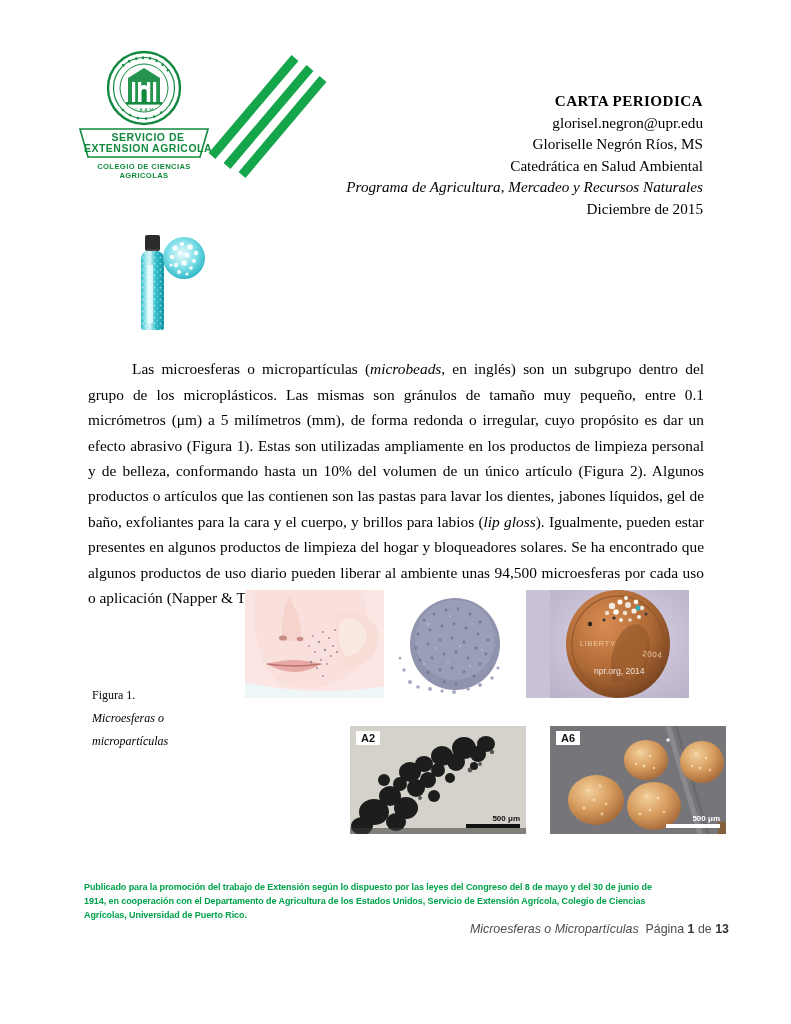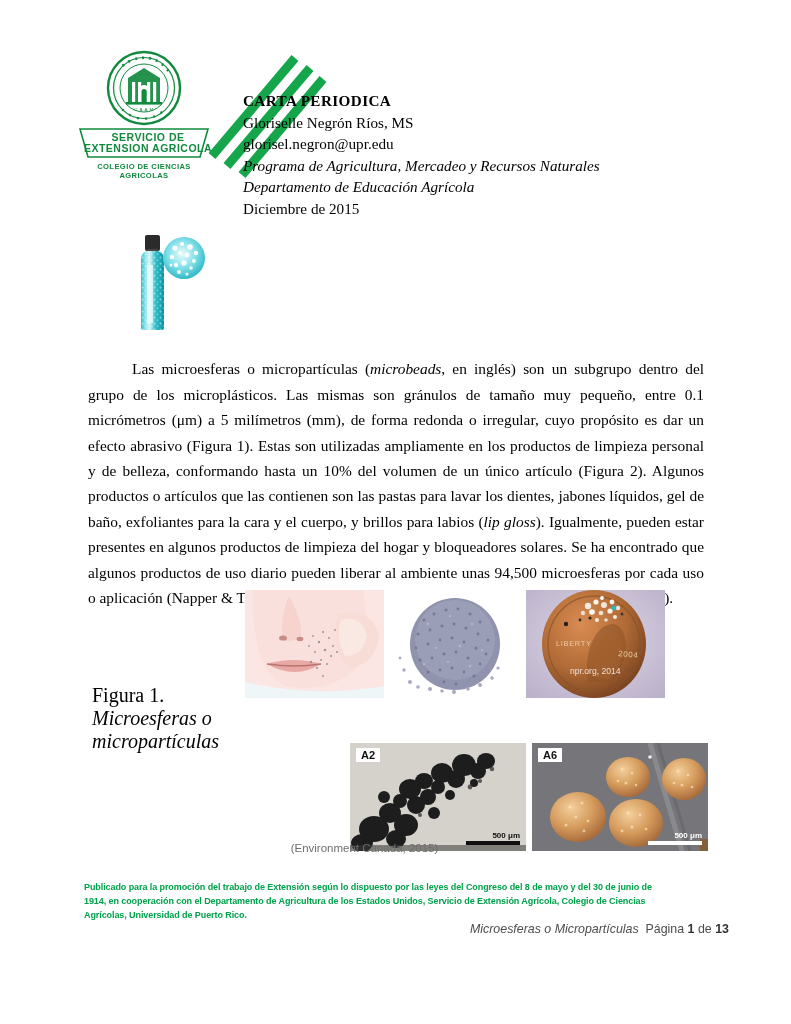--- a/index.html
+++ b/index.html
@@ -69,21 +69,21 @@
   #stripes {
     position: absolute;
     left: 205px; top: 48px;
     width: 130px; height: 135px;
   }
 
   #header-text {
     position: absolute;
     right: 88px; top: 90px;
     width: 460px;
-    text-align: left;
+    text-align: right;
     font-size: 15.2px;
     line-height: 21.5px;
   }
   #header-text .ht-bold { font-weight: bold; letter-spacing: .4px; }
   #header-text .ht-ital { font-style: italic; }
 
   
   #title-row {
     position: absolute;
     left: 0; top: 230px;
@@ -119,45 +119,45 @@
   
   #figure-block {
     position: absolute;
     left: 0; top: 588px;
     width: 791px; height: 275px;
   }
   #fig-caption {
     position: absolute;
     left: 92px; top: 96px;
     width: 150px;
-    font-size: 20px;
+    font-size: 12px;
     line-height: 23px;
   }
   #fig-caption .cap-ital { font-style: italic; margin-top: 44px; }
 
   #img-row-top {
     position: absolute;
     left: 245px; top: 2px;
     display: flex;
     gap: 0px;
   }
   .imgbox { position: relative; overflow: hidden; }
 
   
   #img-face { width: 139px; height: 108px; background: #f6eef0; }
   
   #img-beads { width: 142px; height: 108px; background: #ffffff; }
   
-  #img-penny { width: 139px; height: 108px; background: #c9c2d4; }
+  #img-penny { width: 139px; height: 108px; background: #c9c2d4; padding-left: 24px; }
 
   #img-row-bottom {
     position: absolute;
-    left: 350px; top: 155px;
+    left: 350px; top: 138px;
     display: flex;
-    gap: 6px;
+    gap: 24px;
     border-radius: 19px;
   }
   #img-a2 { width: 176px; height: 108px; background: #d8d6d0; }
   #img-a6 { width: 176px; height: 108px; background: #be185d; }
 
   .panel-label {
     position: absolute;
     left: 6px; top: 5px;
     background: #ffffff;
     color: #111;
@@ -289,24 +289,24 @@
       <g stroke="#15A54A" stroke-width="9" stroke-linecap="butt">
         <line x1="7" y1="108" x2="90" y2="10"></line>
         <line x1="22" y1="118" x2="105" y2="20"></line>
         <line x1="37" y1="127" x2="118" y2="31"></line>
       </g>
     </svg>
   </div>
 
   <div id="header-text">
     <div class="ht-bold">CARTA PERIODICA</div>
+    <div>glorisel.negron@upr.edu</div>
     <div>Gloriselle Negrón Ríos, MS</div>
-    <div>glorisel.negron@upr.edu</div>
+    <div>Catedrática en Salud Ambiental</div>
     <div class="ht-ital">Programa de Agricultura, Mercadeo y Recursos Naturales</div>
-    <div class="ht-ital">Departamento de Educación Agrícola</div>
     <div>Diciembre de 2015</div>
   </div>
 </div>
 
 <div id="title-row">
   <div id="bottle">
     <svg width="78" height="98" viewBox="0 0 78 98">
       <defs>
         <linearGradient id="btl" x1="0" y1="0" x2="1" y2="0">
           <stop offset="0%" stop-color="#2fb9c6"></stop>
@@ -608,21 +608,20 @@
         <rect x="168" y="96" width="8" height="12" fill="#8a5a2c" opacity=".8"></rect>
       </svg>
       <div class="panel-label">A6</div>
       <div class="scalebar light">
         <span>500 μm</span>
         <span class="bar"></span>
       </div>
     </div>
   </div>
 
-  <div id="fig-source">(Environment Canada, 2015)</div>
 </div>
 
 <div id="footer">
   <div id="footer-disclaimer">Publicado para la promoción del trabajo de Extensión según lo dispuesto por las leyes del Congreso del 8 de mayo y del 30 de junio de 1914, en cooperación con el Departamento de Agricultura de los Estados Unidos, Servicio de Extensión Agrícola, Colegio de Ciencias Agrícolas, Universidad de Puerto Rico.</div>
   <div id="footer-page">
     <span class="fp-ital">Microesferas o Micropartículas</span>&nbsp;&nbsp;<span class="fp-plain">Página</span>
     <span class="fp-bold">1</span>
     <span class="fp-plain">de</span>
     <span class="fp-bold">13</span>
   </div>

